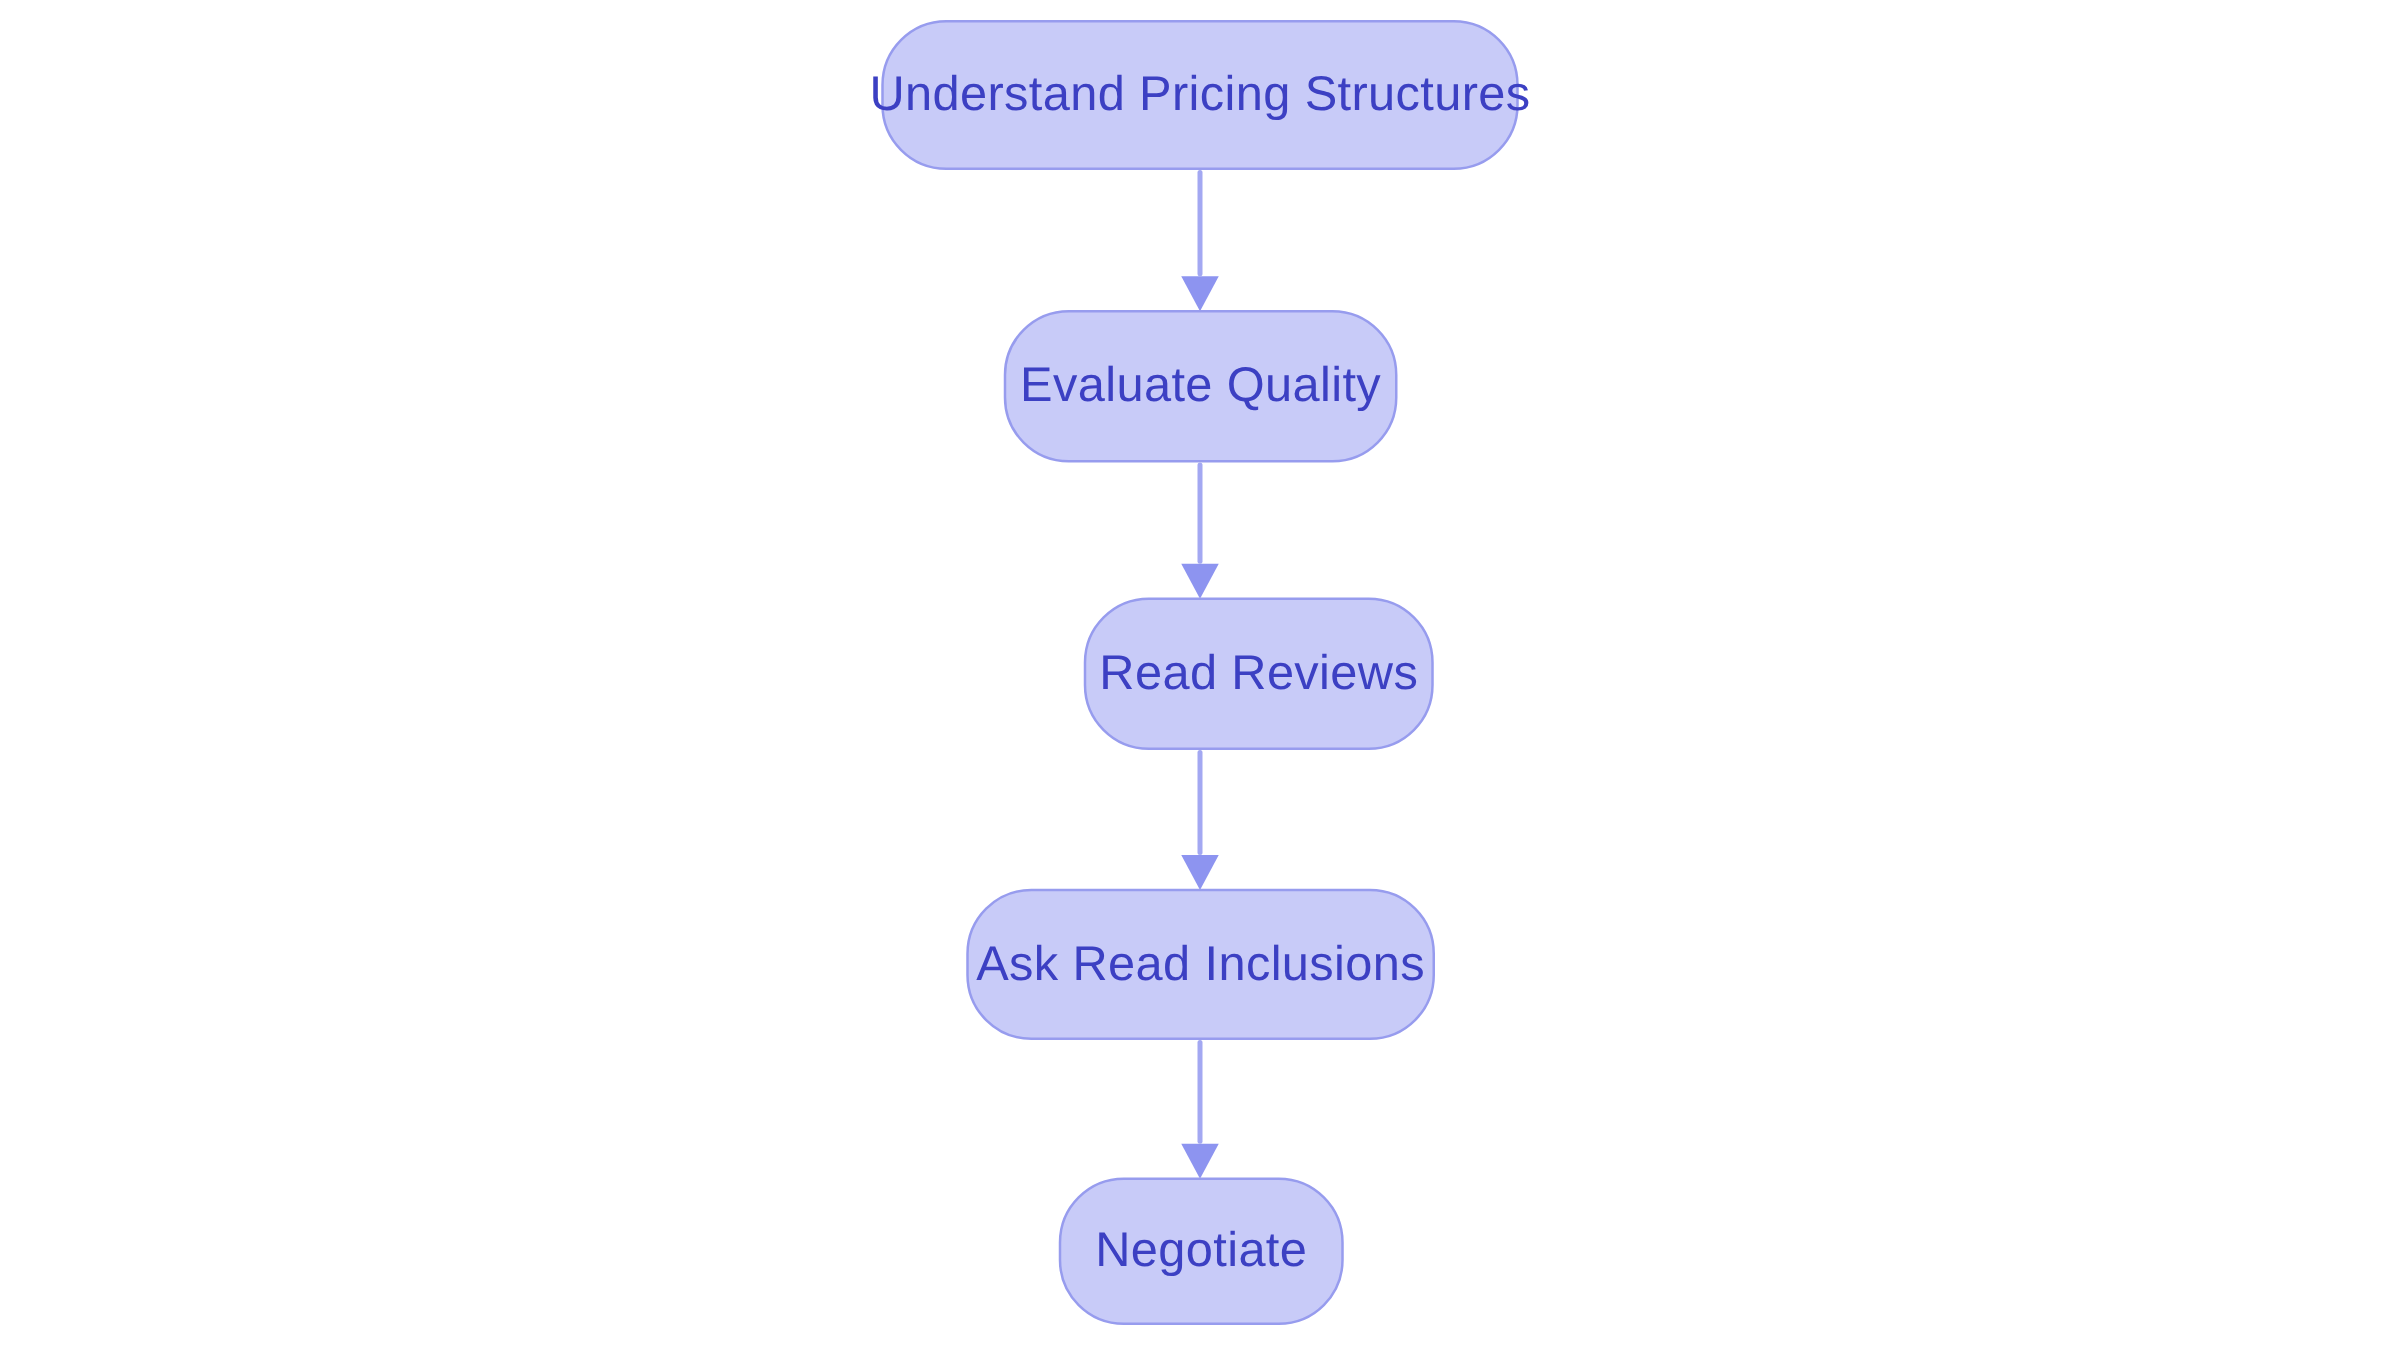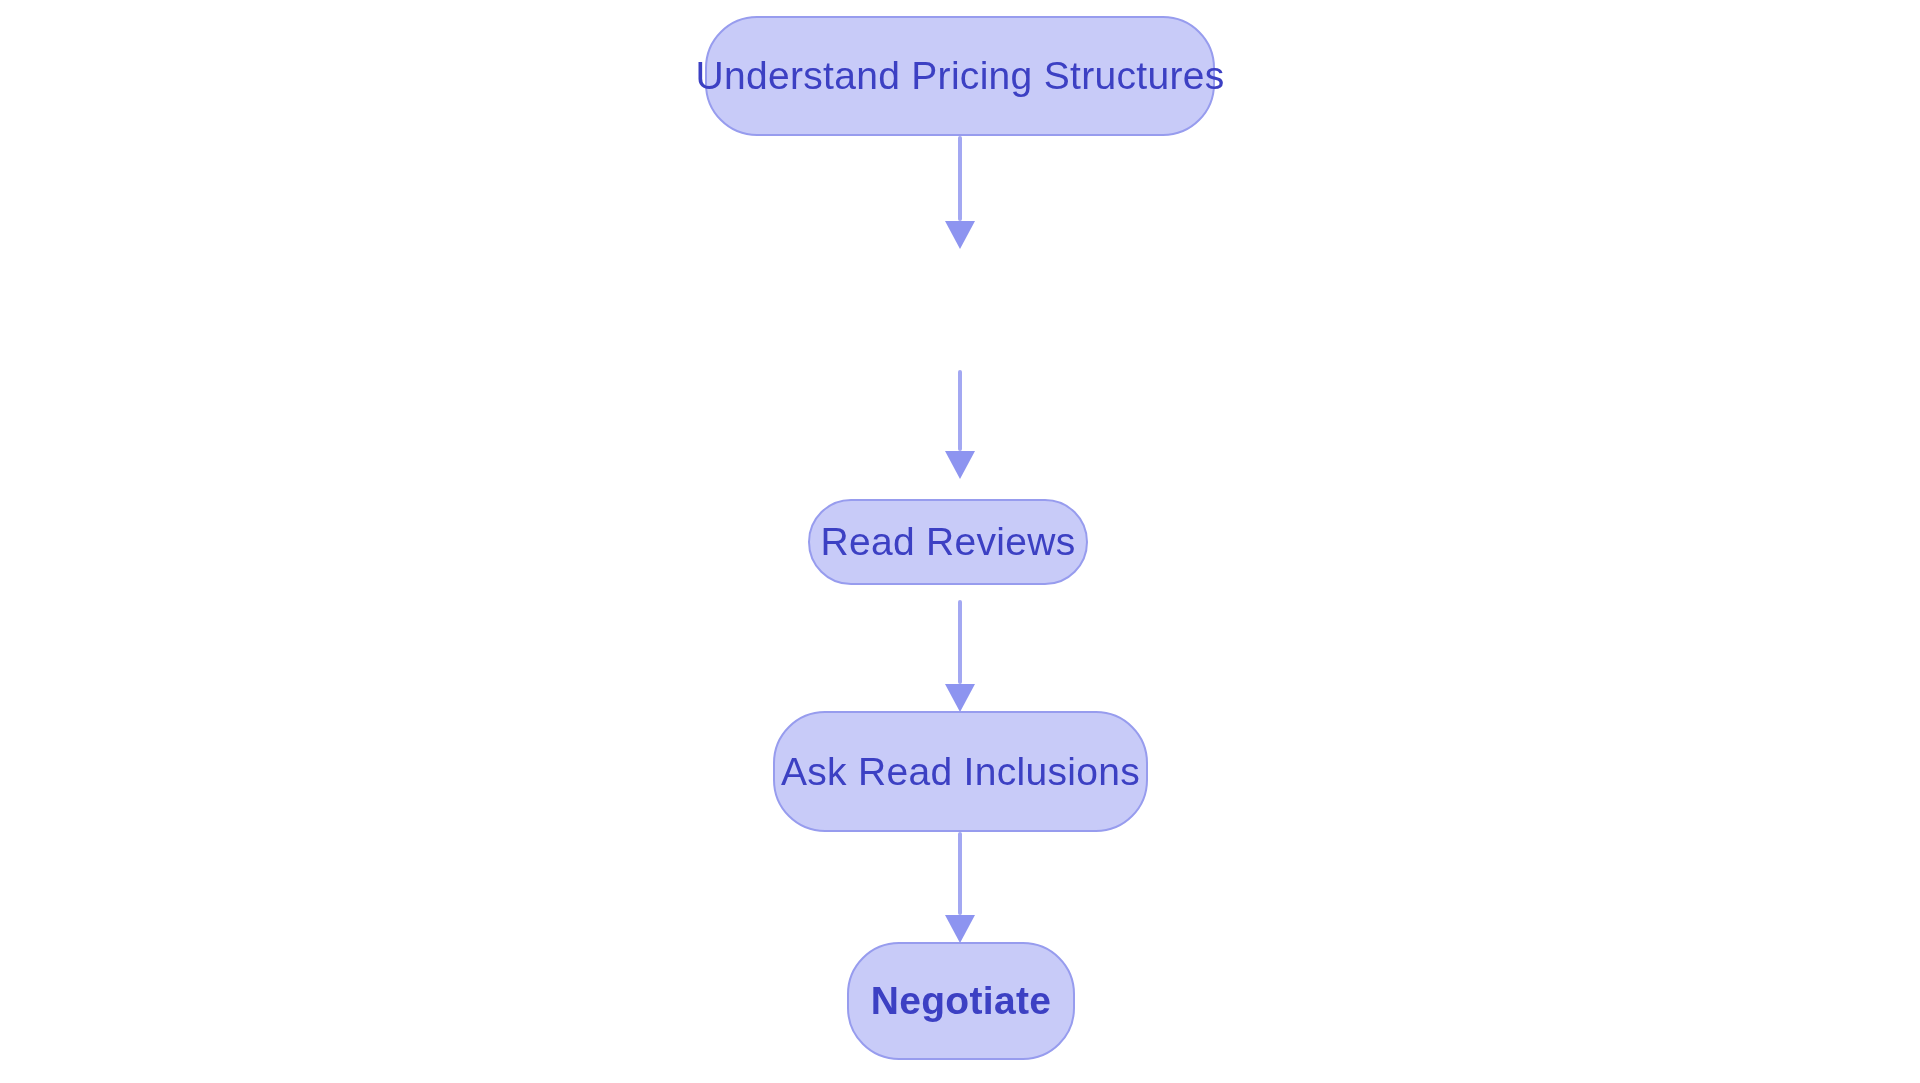--- a/index.html
+++ b/index.html
@@ -25,23 +25,23 @@
     display: flex;
     align-items: center;
     justify-content: center;
     color: var(--text-color, #3c40c3);
     font-size: 39px;
     letter-spacing: 0.3px;
     white-space: nowrap;
   }
   .n1 { left: 705px; top: 16px;  width: 510px; height: 120px; }
   .n2 { left: 803px; top: 248px; width: 315px; height: 122px; }
-  .n3 { left: 808px; top: 478px; width: 280px; height: 86px; margin-top: 21px; }
+  .n3 { left: 867px; top: 478px; width: 280px; height: 122px; }
   .n4 { left: 773px; top: 711px; width: 375px; height: 121px; }
-  .n5 { left: 847px; top: 942px; width: 228px; height: 118px; font-weight: bold; }
+  .n5 { left: 847px; top: 942px; width: 228px; height: 118px; }
 
   .arrow { position: absolute; }
   .arrow .shaft {
     position: absolute;
     left: 958px;
     width: 4px;
     background: var(--arrow-color, #a3a8f2);
     border-radius: 2px;
   }
   .arrow .head {
@@ -69,20 +69,23 @@
 
   <div class="node n1">
     <span>Understand Pricing Structures</span>
   </div>
 
   <div class="arrow a1">
     <div class="shaft"></div>
     <div class="head"></div>
   </div>
 
+  <div class="node n2">
+    <span>Evaluate Quality</span>
+  </div>
 
   <div class="arrow a2">
     <div class="shaft"></div>
     <div class="head"></div>
   </div>
 
   <div class="node n3">
     <span>Read Reviews</span>
   </div>
 

